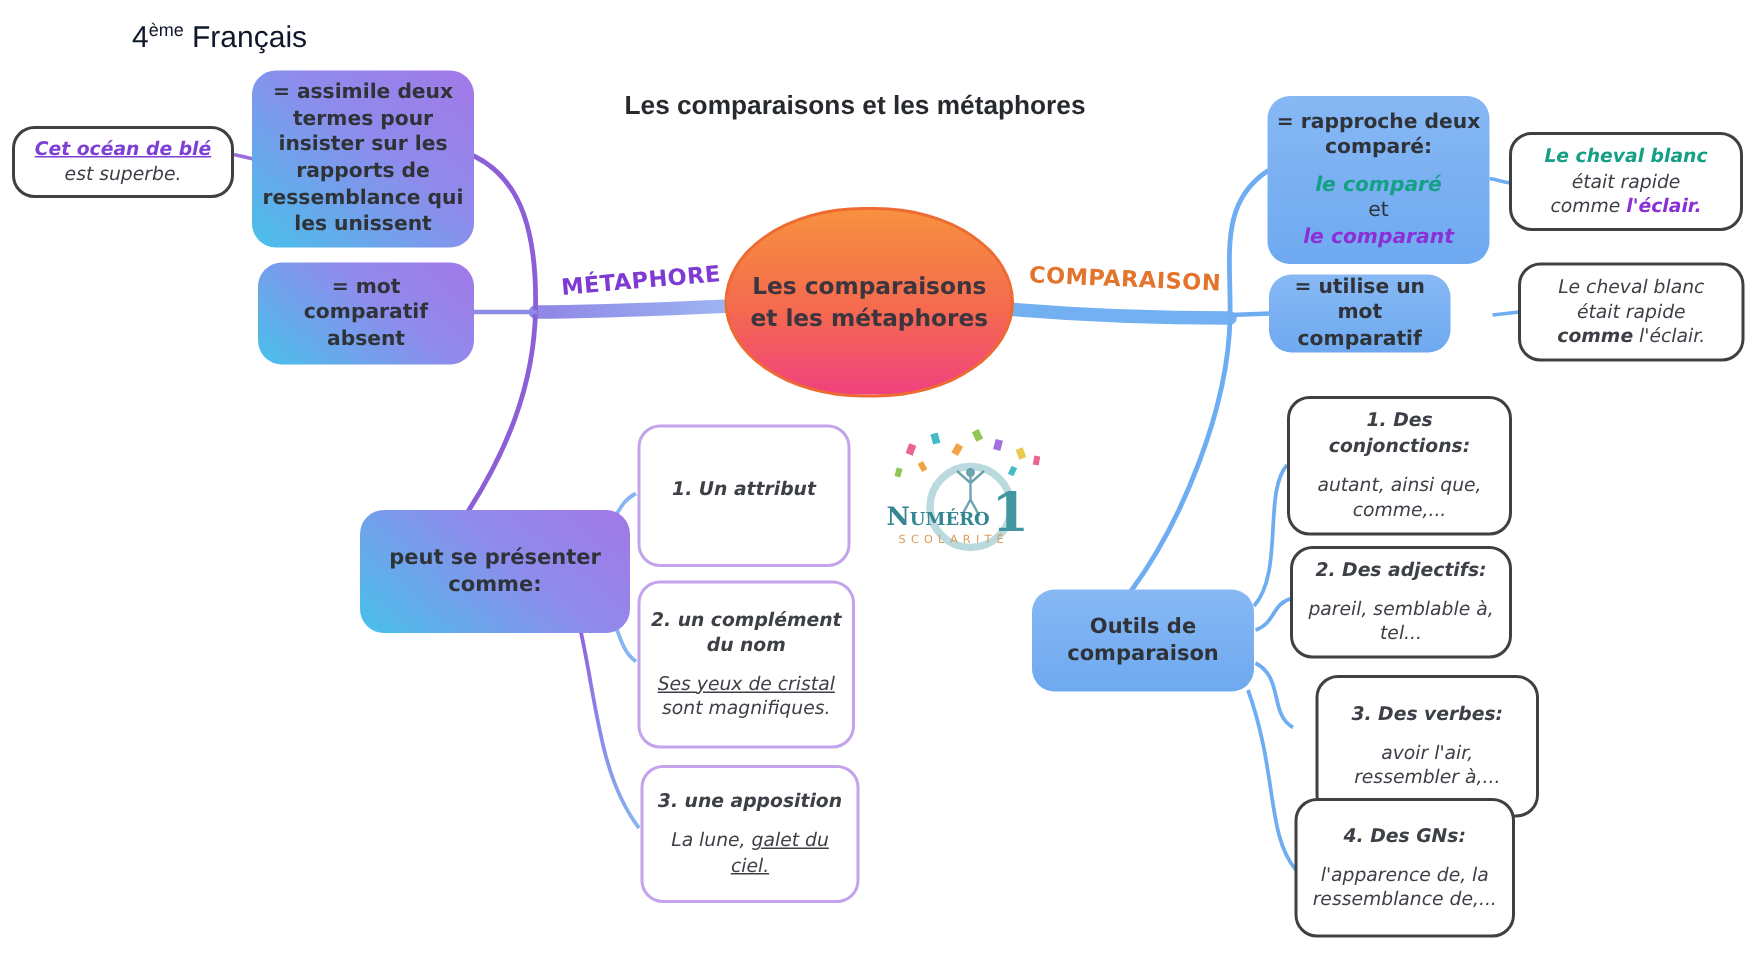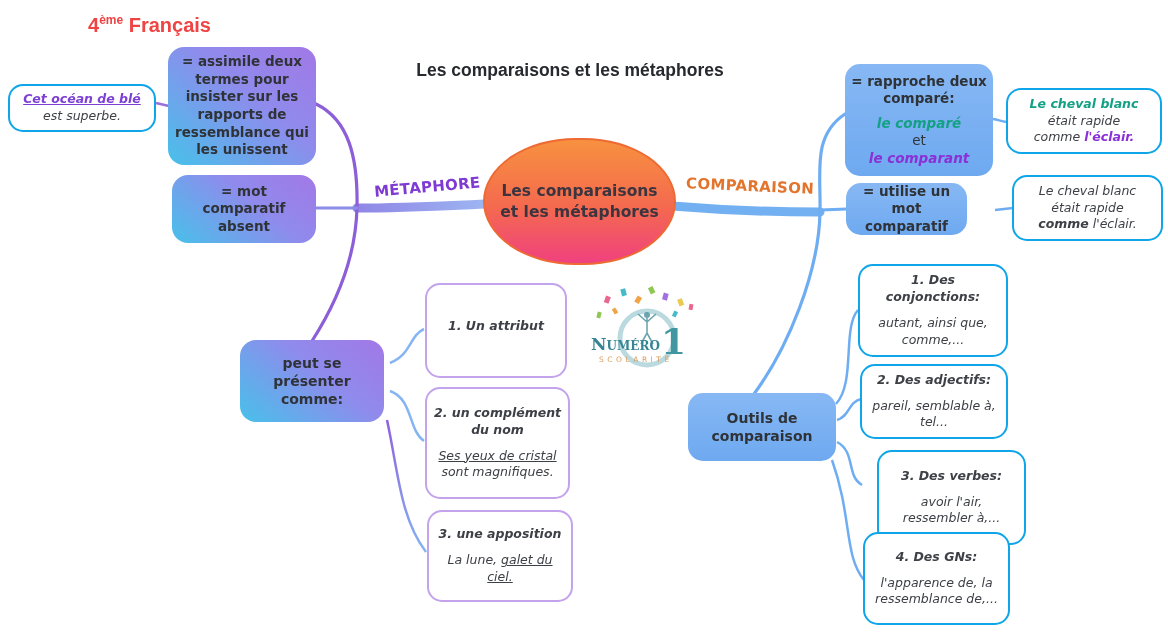--- a/index.html
+++ b/index.html
@@ -7,21 +7,21 @@
   .stage {
     position: relative; width: 1168px; height: 638px;
     background: #ffffff; overflow: hidden;
   }
   svg.wires { position: absolute; left: 0; top: 0; z-index: 1; }
   .node, .wbox, .label, .hdr, .maintitle, .blob, .logo { z-index: 2; }
 
   .hdr {
     position: absolute; left: 88px; top: 13px;
     font-family: "Liberation Sans", sans-serif;
-    font-weight: bold; font-size: 20px; color: #ef4444;
+    font-weight: normal; font-size: 20px; color: #0f172a;
   }
   .hdr sup { font-size: 12px; vertical-align: super; }
 
   .maintitle {
     position: absolute; left: 403px; top: 60px; width: 334px;
     text-align: center; font-family: "Liberation Sans", sans-serif;
     font-weight: bold; font-size: 17.5px; color: #26292e;
   }
 
   .blob {
@@ -55,21 +55,21 @@
     background: linear-gradient(180deg, #87b8f4 0%, #6ea9f0 100%);
     border-radius: 15px; font-size: 13.5px;
   }
 
   .wbox {
     position: absolute; background: #fff; border-radius: 15px;
     display: flex; flex-direction: column; align-items: center; justify-content: center;
     text-align: center; font-style: italic; font-size: 12.5px; color: #3d4046;
     line-height: 1.35; padding: 8px 6px;
   }
-  .wbox.bblue   { border: 2px solid #0ea5e9; }
+  .wbox.bblue   { border: 2px solid #404040; }
   .wbox.bpurple { border: 2px solid #c3a3eb; }
   .wtitle { font-weight: bold; margin-bottom: 9px; }
   .u { text-decoration: underline; }
   .teal   { color: #14a085; font-weight: bold; }
   .purp   { color: #8b2fd6; font-weight: bold; }
   .bold   { font-weight: bold; }
   .oceantxt { color: #7d3fd4; font-weight: bold; text-decoration: underline; }
 
   .gap { height: 7px; }
 
@@ -122,21 +122,21 @@
 
   <div class="node grad" style="left:168px; top:47px; width:148px; height:118px;">= assimile deux termes pour insister sur les rapports de ressemblance qui les unissent</div>
 
   <div class="node grad" style="left:172px; top:175px; width:144px; height:68px;">= mot comparatif absent</div>
 
   <div class="wbox bblue" style="left:8px; top:84px; width:148px; height:48px;">
     <span class="oceantxt">Cet océan de blé</span>
     <span>est superbe.</span>
   </div>
 
-  <div class="node grad" style="left:240px; top:340px; width:144px; height:82px; font-size:14px;">peut se présenter comme:</div>
+  <div class="node grad" style="left:240px; top:340px; width:180px; height:82px; font-size:14px;">peut se présenter comme:</div>
 
   <div class="wbox bpurple" style="left:425px; top:283px; width:142px; height:95px;">
     <div class="wtitle">1. Un attribut</div>
   </div>
 
   <div class="wbox bpurple" style="left:425px; top:387px; width:145px; height:112px;">
     <div class="wtitle">2. un complément du nom</div>
     <div><span></span><span class="u">Ses yeux de cristal</span><span> sont magnifiques.</span></div>
   </div>
 

